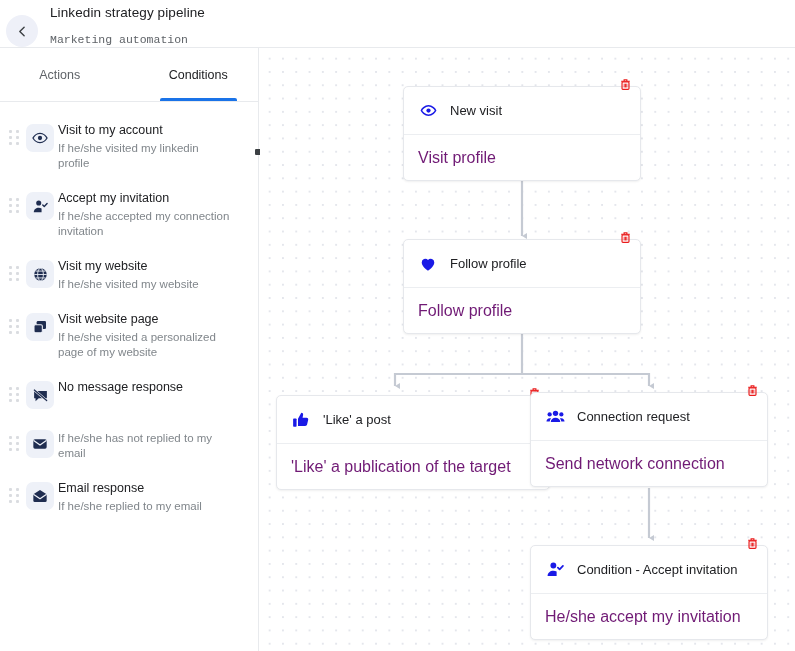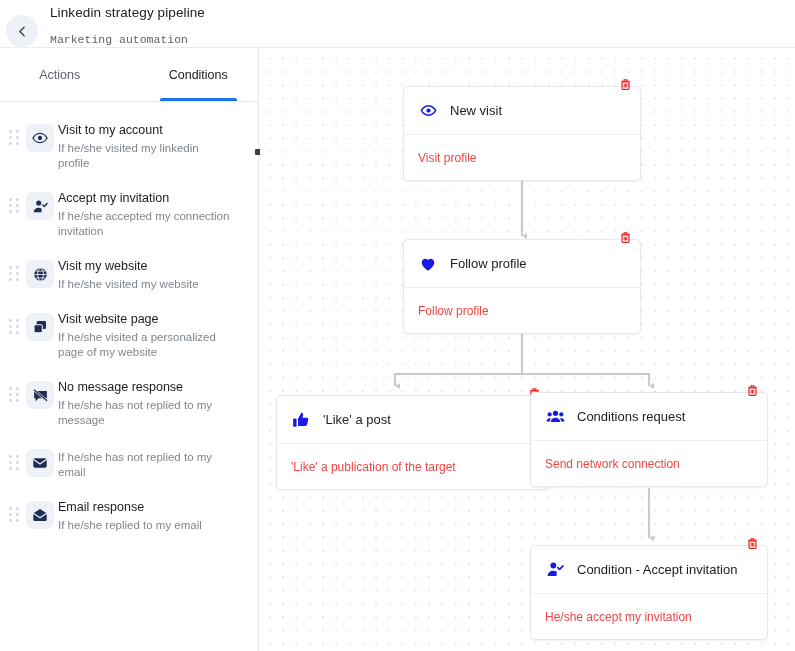--- a/index.html
+++ b/index.html
@@ -124,21 +124,21 @@
     padding: 0 14px;
     border-bottom: 1px solid #eceef1;
   }
   .node-ico { width: 20px; flex: none; display: flex; align-items: center; justify-content: center; }
   .node-title {
     margin-left: 12px; font-size: 13px; color: #202124; text-align: right;
   }
   .node-body {
     height: 45px; display: flex; align-items: center;
     padding: 0 14px;
-    font-size: 12px; color: #ef4444;
+    font-size: 16px; color: #701a75;
   }
   .trash {
     position: absolute; right: 7px; top: -12px;
     width: 16px; height: 18px; cursor: pointer;
     display: flex; align-items: center; justify-content: center;
   }
 </style>
 </head>
 <body>
 
@@ -264,21 +264,20 @@
       </div>
       <div class="cond-icon">
         <svg width="17" height="17" viewBox="0 0 24 24">
           <path d="M3 5.5h18v10.5H9.5L5 20v-4H3z" fill="#1f2d50"></path>
           <path d="M2.5 3.5L21.5 20" stroke="#eef1f8" stroke-width="3.4" fill="none" stroke-linecap="round"></path>
           <path d="M3.3 4.3L20.7 19.2" stroke="#1f2d50" stroke-width="1.8" fill="none" stroke-linecap="round"></path>
         </svg>
       </div>
       <div class="cond-text">
         <div class="cond-title">No message response</div>
-        <div class="cond-desc">If he/she has not replied to my message</div>
       </div>
     </div>
 
     <div class="cond-item">
       <div class="drag-handle">
         <i></i>
           <i></i>
           <i></i>
           <i></i>
           <i></i>
@@ -411,21 +410,21 @@
       <span class="node-ico">
         <svg width="19" height="19" viewBox="0 0 24 24">
           <circle cx="12" cy="8" r="3.4" fill="#1a1ae6"></circle>
           <circle cx="4.6" cy="9.4" r="2.7" fill="#1a1ae6"></circle>
           <circle cx="19.4" cy="9.4" r="2.7" fill="#1a1ae6"></circle>
           <path d="M6 19c0-3.4 2.7-5.4 6-5.4s6 2 6 5.4z" fill="#1a1ae6"></path>
           <path d="M0.6 18.4c0-2.6 1.8-4.2 4-4.2 .7 0 1.3.1 1.9.4-1 1-1.6 2.3-1.8 3.8z" fill="#1a1ae6"></path>
           <path d="M23.4 18.4c0-2.6-1.8-4.2-4-4.2-.7 0-1.3.1-1.9.4 1 1 1.6 2.3 1.8 3.8z" fill="#1a1ae6"></path>
         </svg>
       </span>
-      <span class="node-title">Conditions request</span>
+      <span class="node-title">Connection request</span>
     </div>
     <div class="node-body">Send network connection</div>
   </div>
 
   <div class="node" style="left:270px; top:497px; width:238px;">
     <div class="trash">
       <svg width="13" height="15" viewBox="0 0 24 24">
         <path d="M4 6h16M9.5 3.2h5V6h-5z" stroke="#ea1c1c" stroke-width="2.2" fill="none"></path>
         <rect x="5.6" y="7" width="12.8" height="14" rx="1.6" fill="none" stroke="#ea1c1c" stroke-width="2.2"></rect>
         <path d="M9.6 10.5v7M12 10.5v7M14.4 10.5v7" stroke="#ea1c1c" stroke-width="1.7"></path>

